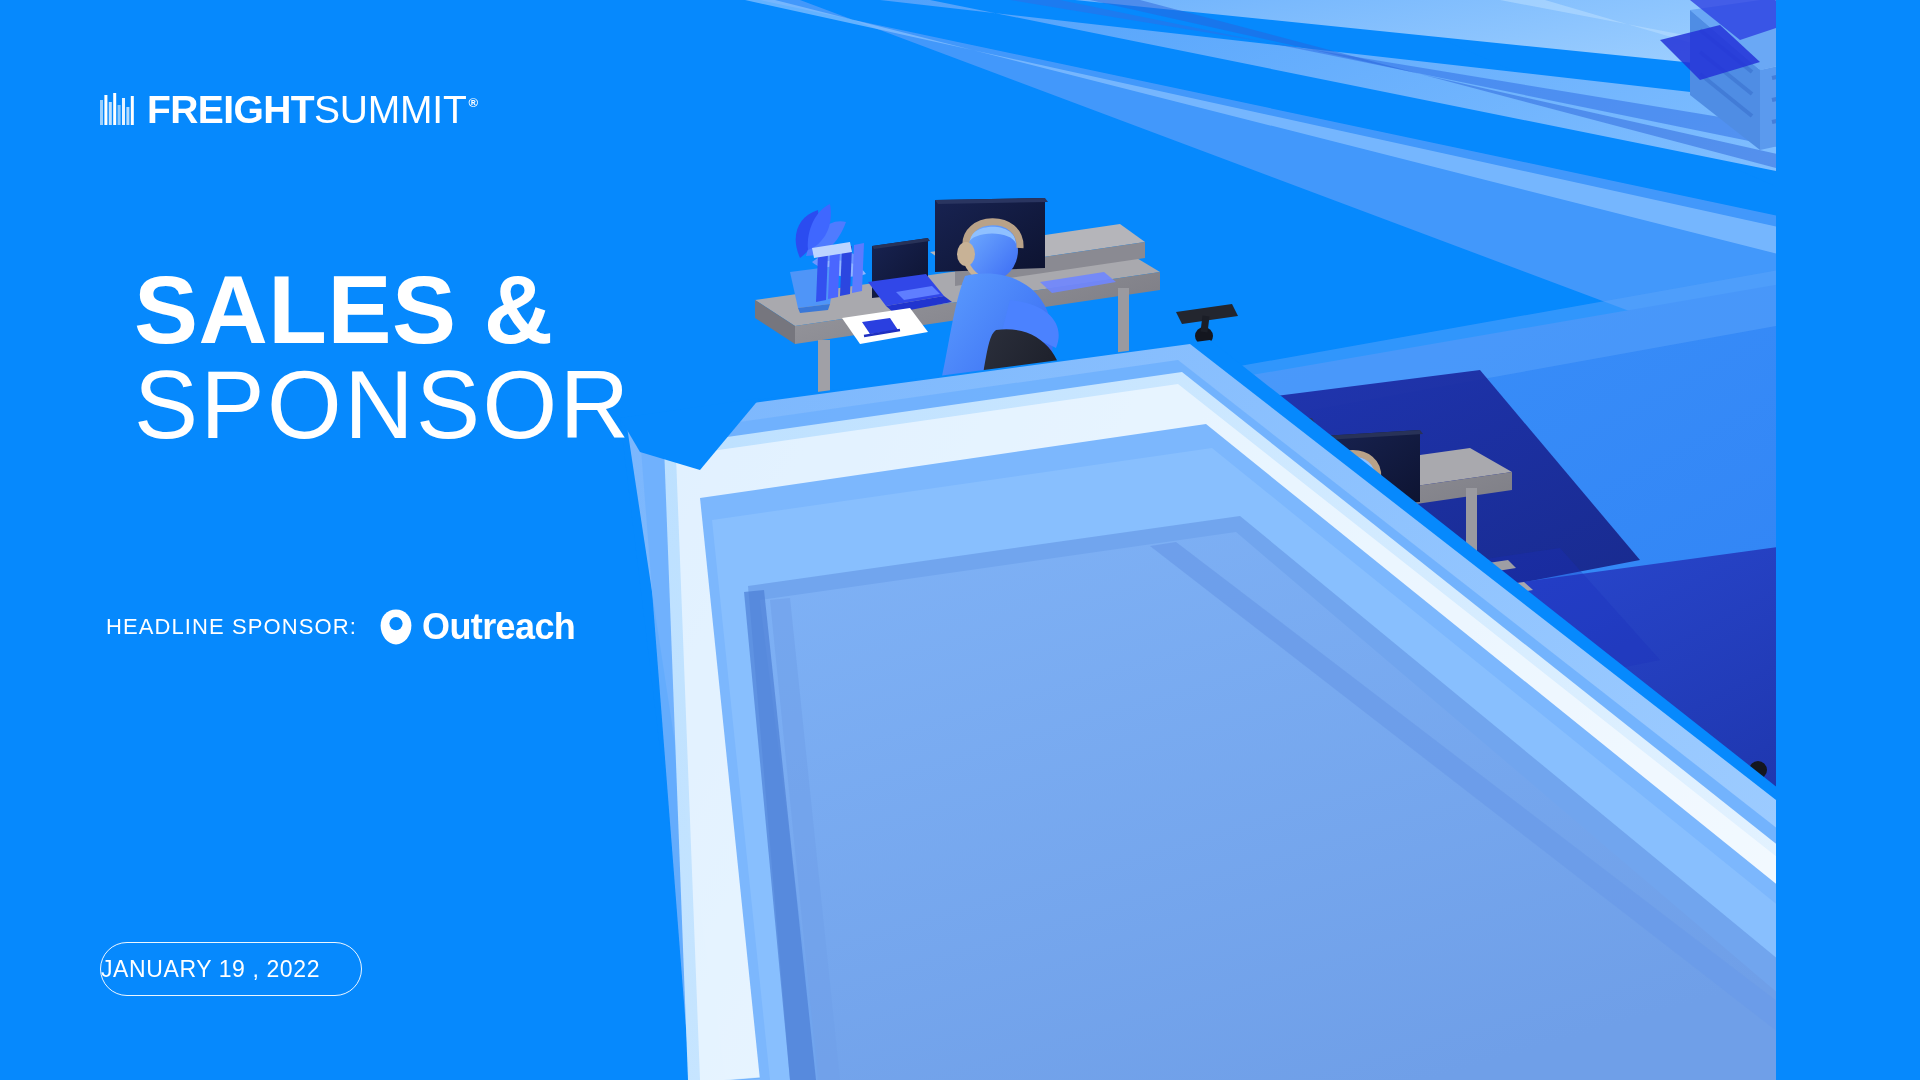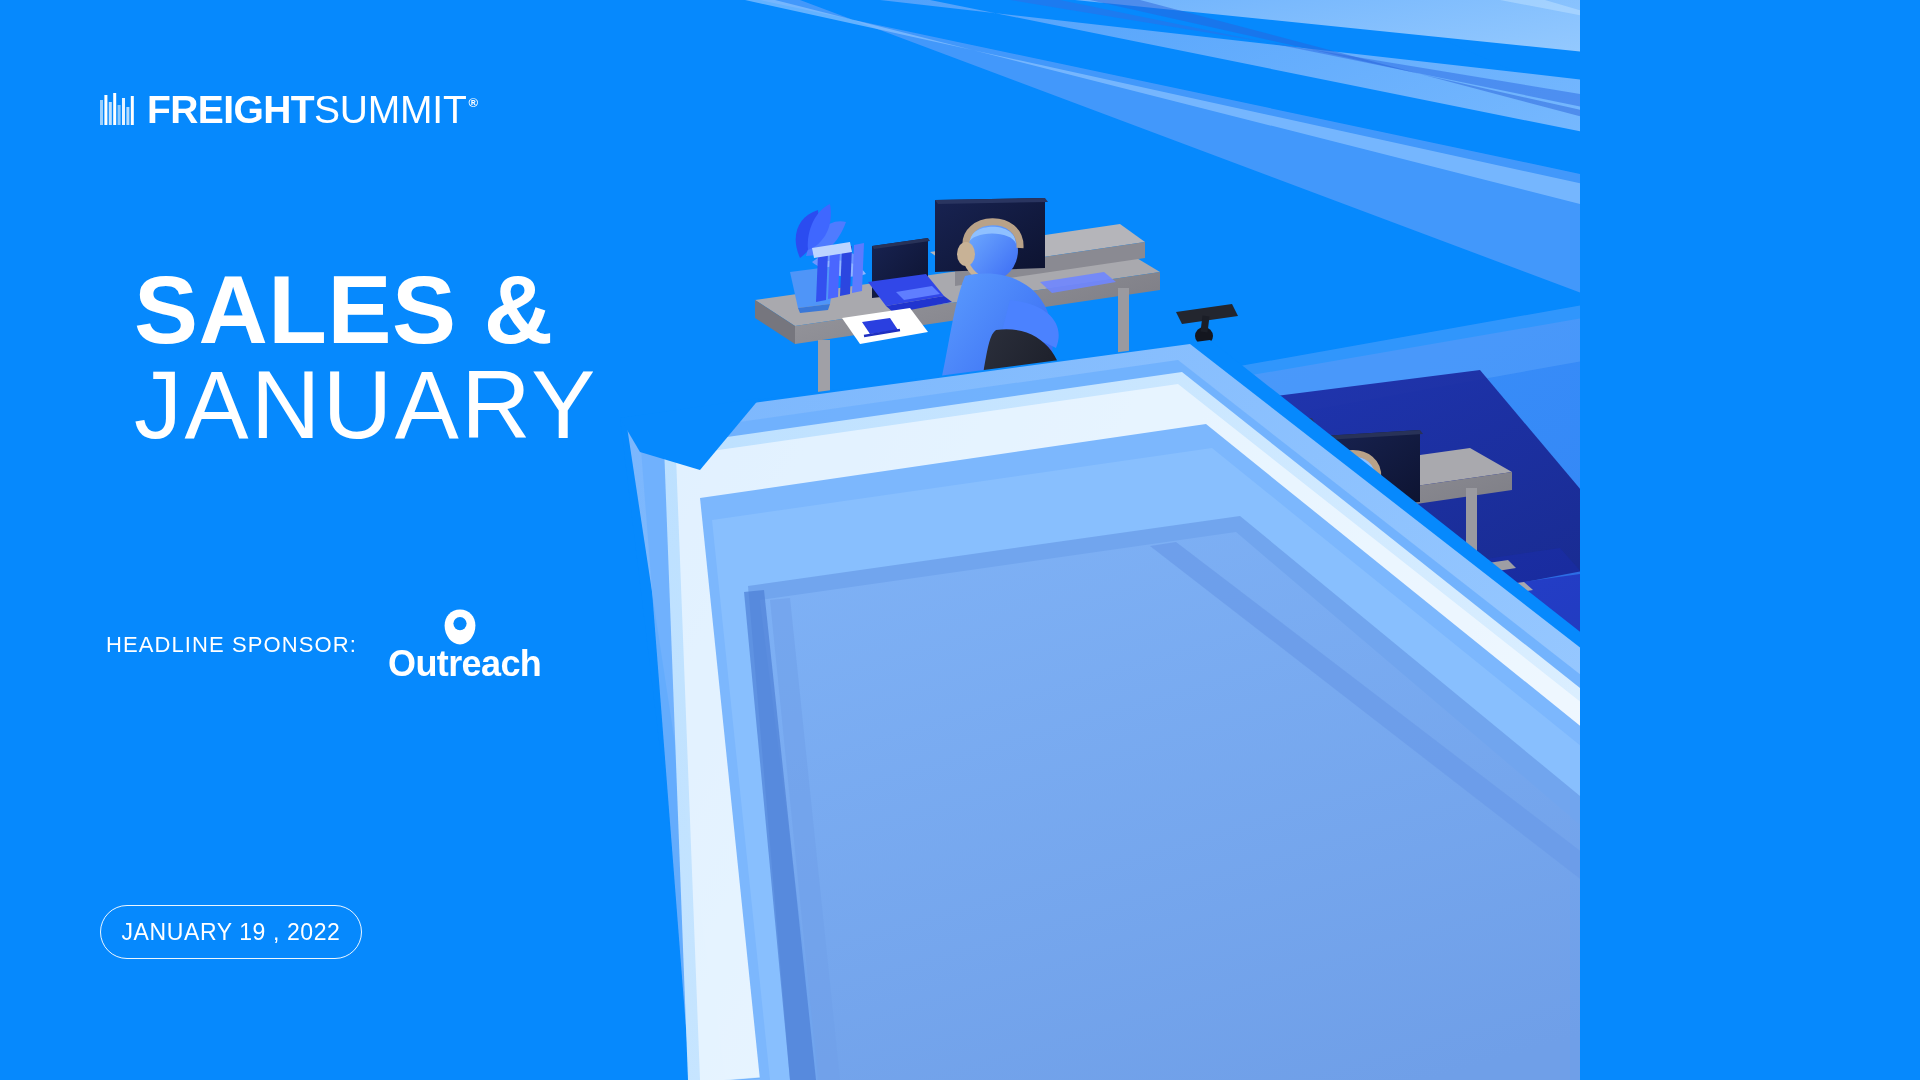--- a/index.html
+++ b/index.html
@@ -3,21 +3,21 @@
 <meta charset="utf-8">
 <title>Sales &amp; Marketing Summit</title>
 <style>
   html, body {
     margin: 0;
     padding: 0;
     background: #0689fd;
   }
   #stage {
     position: relative;
-    width: 1580px;
+    width: 1776px;
     height: 1080px;
     overflow: hidden;
     background: #0689fd;
     font-family: "Liberation Sans", sans-serif;
     -webkit-font-smoothing: antialiased;
   }
 
   
   #illustration {
     position: absolute;
@@ -114,44 +114,43 @@
     color: #ffffff;
     font-size: 22px;
     font-weight: 400;
     letter-spacing: 1.1px;
     white-space: nowrap;
   }
   .sponsor-logo {
     display: flex;
     align-items: center;
     margin-left: 22px;
-    flex-direction: column;
   }
   .sponsor-logo svg { display: block; }
   .sponsor-name {
     color: #ffffff;
     font-size: 36px;
     font-weight: 700;
     letter-spacing: -0.6px;
     margin-left: 9px;
     line-height: 1;
   }
 
   
   .date-pill {
     position: absolute;
     left: 0;
-    top: 905px;
+    top: 942px;
     width: 262px;
     height: 54px;
     border: 1.6px solid rgba(255,255,255,0.92);
     border-radius: 30px;
     display: flex;
     align-items: center;
-    justify-content: center;
+    justify-content: flex-start;
     box-sizing: border-box;
   }
   .date-text {
     color: #ffffff;
     font-size: 23px;
     font-weight: 400;
     letter-spacing: 0.6px;
     white-space: nowrap;
   }
 </style>
@@ -499,21 +498,21 @@
       </svg>
       <div class="logo-word">
         <span class="bold">FREIGHT</span>
           <span class="light">SUMMIT</span>
           <span class="logo-tm">®</span>
       </div>
     </div>
 
     <div class="headline">
       <span class="l1">SALES &amp;</span>
-      <span class="l3">JANUARY</span>
+      <span class="l3">SPONSOR</span>
     </div>
 
     <div class="sponsor-row">
       <span class="sponsor-label">HEADLINE SPONSOR:</span>
       <span class="sponsor-logo">
         <svg width="34" height="38" viewBox="0 0 34 38">
           <path d="M17 1.6 C26.2 1.6 32.4 8.6 32.4 17.6 C32.4 27.6 25.6 36.4 17 36.4
                    C8.4 36.4 1.6 27.6 1.6 17.6 C1.6 8.6 7.8 1.6 17 1.6 Z" fill="#ffffff"></path>
           <circle cx="17" cy="15.6" r="6.6" fill="#0689fd"></circle>
         </svg>

